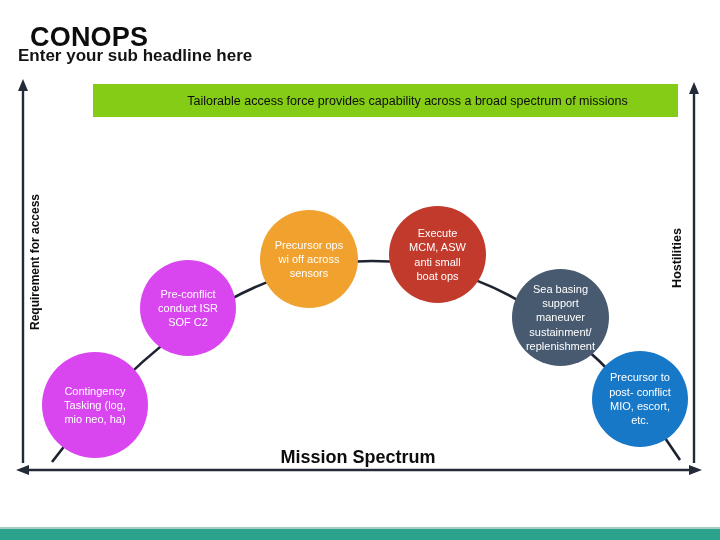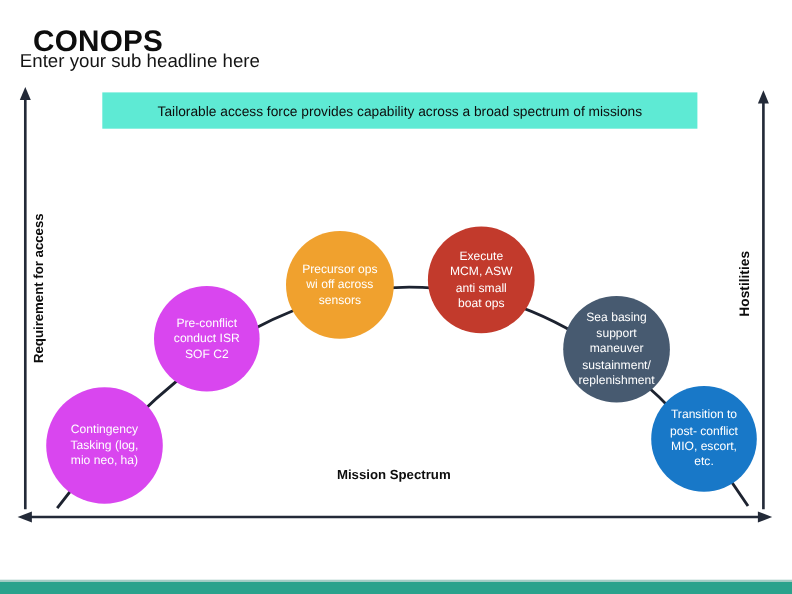--- a/index.html
+++ b/index.html
@@ -5,39 +5,39 @@
   html,body{margin:0;padding:0;background:#fff;}
   .slide{
     position:relative;width:720px;height:540px;background:#ffffff;overflow:hidden;
     font-family:"Liberation Sans", sans-serif;color:#111;
   }
   .title{
     position:absolute;left:18px;top:10px;margin:12px;
     font-size:27px;font-weight:700;letter-spacing:0.2px;color:#0d0d0d;
   }
   .subtitle{
-    position:absolute;left:18px;top:46px;font-size:17px;font-weight:400;color:#141414;
+    position:absolute;left:18px;top:46px;font-size:17px;font-weight:700;color:#141414;
   }
   .banner{
-    position:absolute;left:93px;top:84px;width:541px;height:33px;background:#5eead4;
-    display:flex;align-items:center;justify-content:center;
+    position:absolute;left:93px;top:84px;width:541px;height:33px;background:#84cc16;
+    display:flex;align-items:center;justify-content:center;padding-left:44px;
   }
   .banner span{font-size:12.5px;color:#0d0d0d;}
   svg.canvas{position:absolute;left:0;top:0;z-index:1;}
   .axis-label{position:absolute;font-weight:700;color:#0d0d0d;z-index:3;}
   .axis-label.left{
     left:-64px;top:254px;width:200px;height:16px;text-align:center;
     font-size:12px;transform:rotate(-90deg);
   }
   .axis-label.right{
     left:578px;top:250px;width:200px;height:16px;text-align:center;
     font-size:12.5px;transform:rotate(-90deg);
   }
   .axis-label.bottom{
-    left:258px;top:424px;width:200px;text-align:center;font-size:12px;
+    left:258px;top:447px;width:200px;text-align:center;font-size:18px;
   }
   .node{
     position:absolute;border-radius:50%;z-index:2;
     display:flex;align-items:center;justify-content:center;
     color:#ffffff;font-size:11px;line-height:1.3;text-align:center;
     white-space:pre-line;padding:4px;box-sizing:border-box;
   }
   .n1{left:42px;top:352px;width:106px;height:106px;background:#d946ef;}
   .n2{left:140px;top:260px;width:96px;height:96px;background:#d946ef;}
   .n3{left:260px;top:210px;width:98px;height:98px;background:#f0a12e;}
@@ -99,21 +99,21 @@
 sensors</div>
   <div class="node n4">Execute
 MCM, ASW
 anti small
 boat ops</div>
   <div class="node n5">Sea basing
 support
 maneuver
 sustainment/
 replenishment</div>
-  <div class="node n6">Transition to
+  <div class="node n6">Precursor to
 post- conflict
 MIO, escort,
 etc.</div>
 
   <div class="footer-accent-line"></div>
   <div class="footer-bar"></div>
 
 </div>
 
 </body></html>

